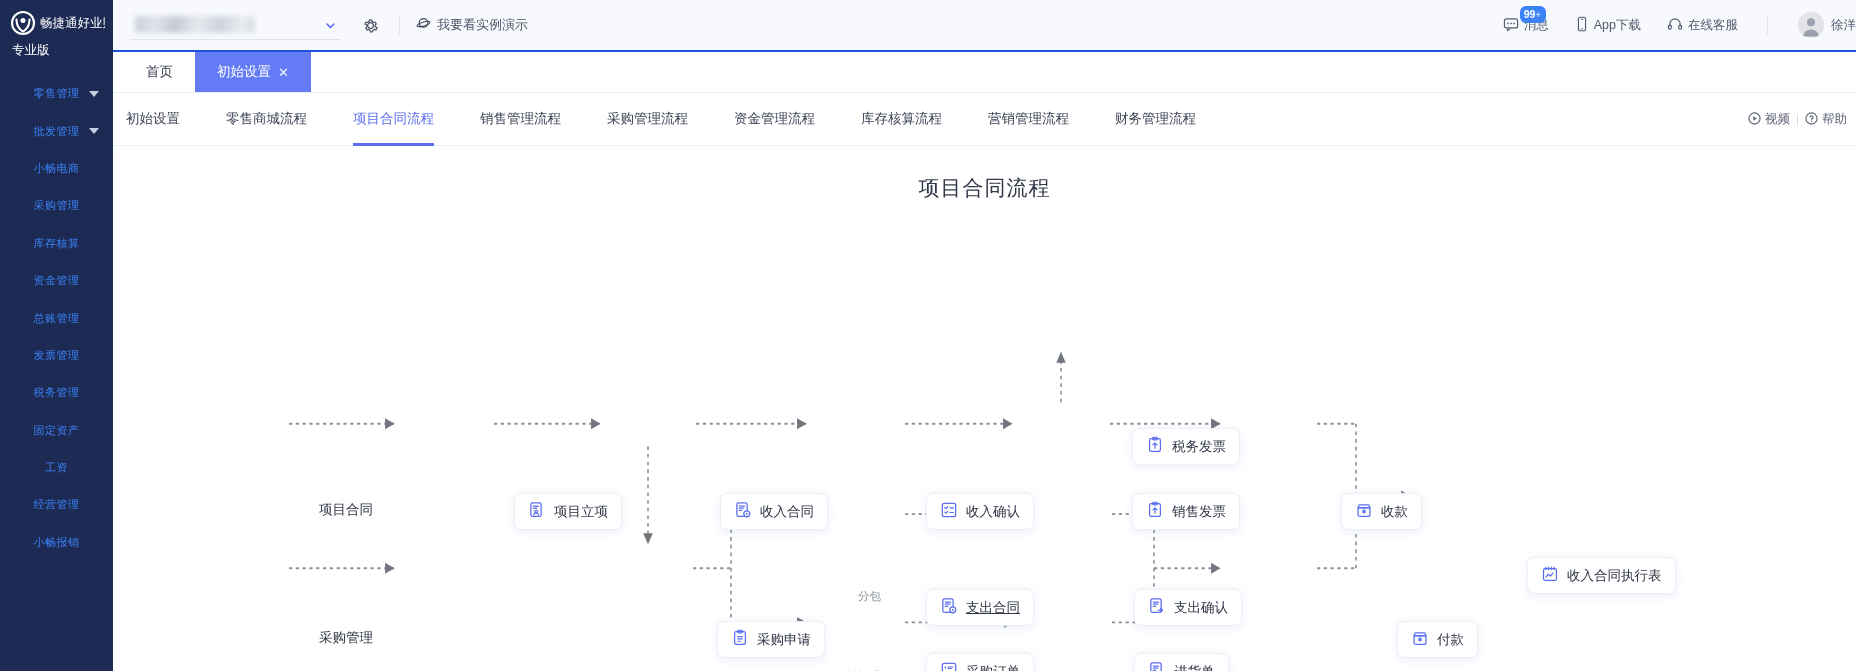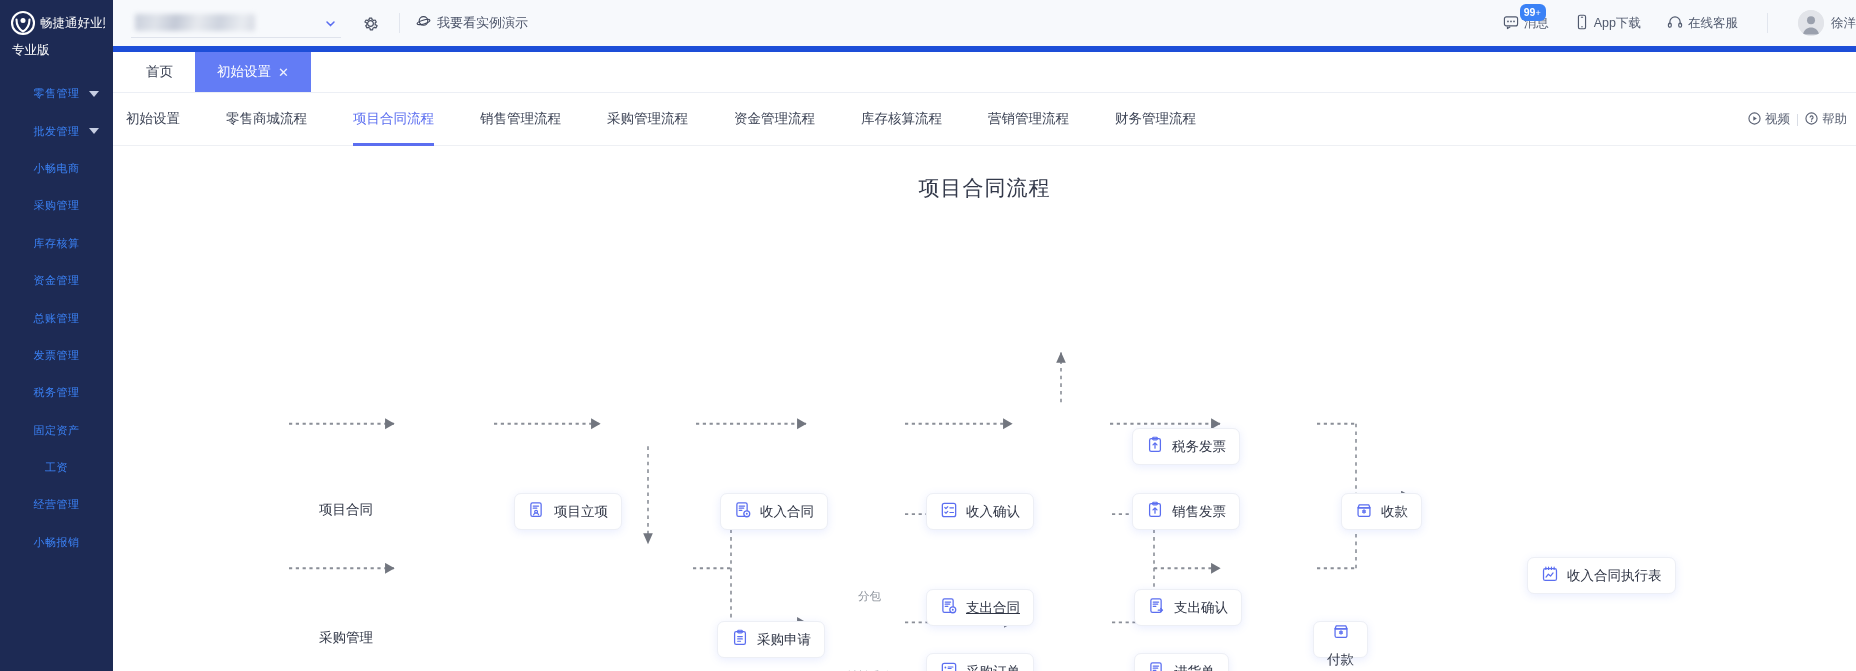--- a/index.html
+++ b/index.html
@@ -37,21 +37,21 @@
     border-left:5px solid transparent; border-right:5px solid transparent;
     border-top:6px solid #c6cee3;
   }
 
   
   .right { flex:1 1 auto; display:flex; flex-direction:column; min-width:0; background:#fff; }
 
   
   .topbar {
     height:52px; flex:0 0 52px; background:#f7f9fc; display:flex; align-items:center;
-    padding:0 0 0 18px; border-bottom:6px solid #1d4ed8;
+    padding:0 0 0 18px; border-bottom:2px solid #1d4ed8;
   }
   .org-select {
     width:210px; display:flex; align-items:center; justify-content:space-between;
     border-bottom:1px solid #dfe3ec; height:30px; cursor:pointer; position:relative;
   }
   .org-blur {
     width:120px; height:17px; margin-left:4px; border-radius:2px;
     background:linear-gradient(100deg,#c9cfdb 0%,#dfe3ea 18%,#c3c9d6 34%,#e7eaef 52%,#cdd3de 70%,#e9ecf1 88%,#d6dae3 100%);
     filter:blur(2.6px);
   }
@@ -469,21 +469,21 @@
             <span>采购订单</span>
           </div>
           <div class="node" style="left: 1021px; top: 507px;">
             <span><svg width="18" height="18" viewBox="0 0 20 20">
                 <rect x="3.2" y="2.2" width="11.4" height="15" rx="1.8" fill="none" stroke="#5b6ef0" stroke-width="1.4"></rect>
                 <path d="M5.8 5.6h6M5.8 8h5M5.8 10.4h3" stroke="#5b6ef0" stroke-width="1.3" stroke-linecap="round"></path>
                 <path d="M16.4 14.6h-4.6M13.6 12.8l-1.9 1.8 1.9 1.8" fill="none" stroke="#5b6ef0" stroke-width="1.4" stroke-linecap="round" stroke-linejoin="round"></path>
               </svg></span>
             <span>进货单</span>
           </div>
-          <div class="node" style="left: 1200px; top: 475px; flex-direction: column;">
+          <div class="node" style="left: 1284px; top: 475px;">
             <span><svg width="18" height="18" viewBox="0 0 20 20">
                 <path d="M3.4 7.6h13.2v7.6a2 2 0 0 1-2 2H5.4a2 2 0 0 1-2-2z" fill="none" stroke="#5b6ef0" stroke-width="1.4"></path>
                 <path d="M4.6 4.4h10.8l1.2 3.2H3.4z" fill="none" stroke="#5b6ef0" stroke-width="1.4" stroke-linejoin="round"></path>
                 <path d="M10 9.6v4M8.3 10.8h3.4M8.3 12.4h3.4" stroke="#5b6ef0" stroke-width="1.25" stroke-linecap="round"></path>
               </svg></span>
             <span>付款</span>
           </div>
           <div class="node" style="left: 1414px; top: 411px;">
             <span><svg width="18" height="18" viewBox="0 0 20 20">
                 <rect x="2.8" y="4" width="14.4" height="13.2" rx="2" fill="none" stroke="#5b6ef0" stroke-width="1.4"></rect>

